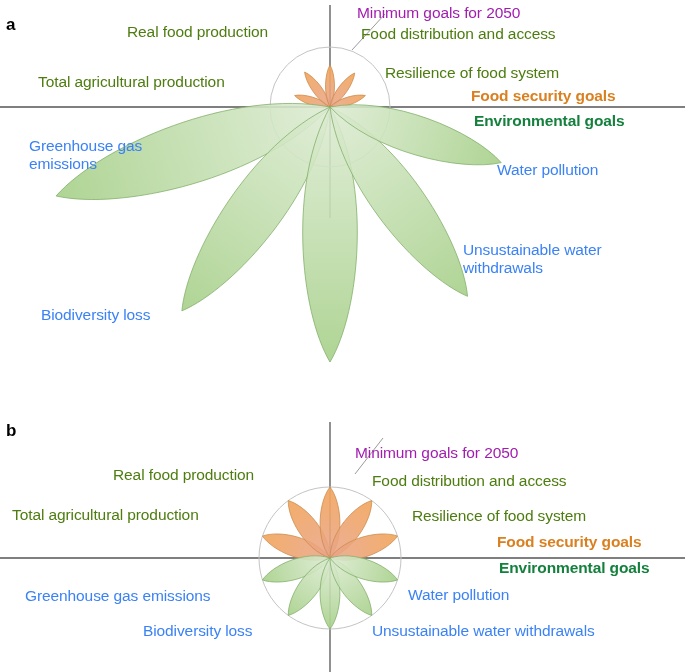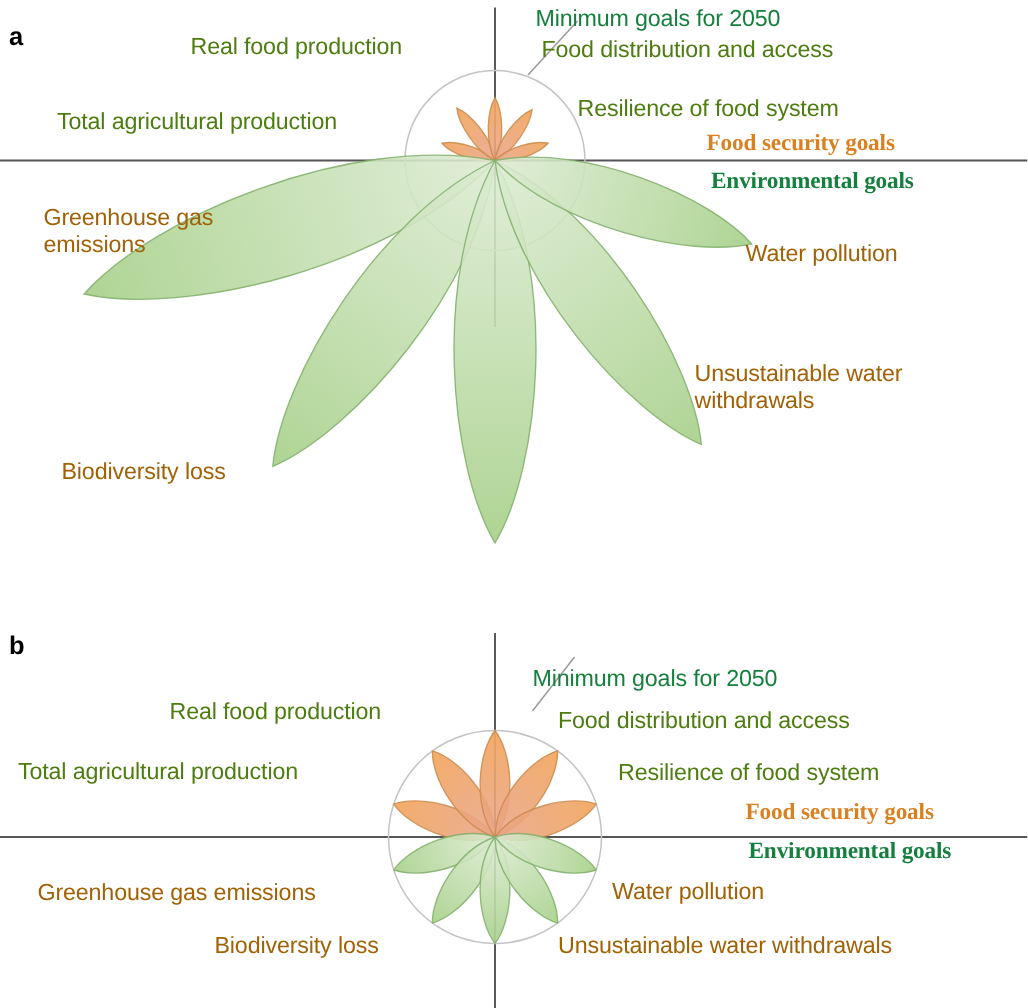--- a/index.html
+++ b/index.html
@@ -47,26 +47,25 @@
 
   .lbl {
     position: absolute;
     font-family: "Liberation Sans", sans-serif;
     font-size: 15.5px;
     line-height: 1.17;
     white-space: nowrap;
     letter-spacing: -0.1px;
   }
   .lbl.orange { color: #4d7c0f; }
-  .lbl.green  { color: #a16207; }
-  .lbl.black  { color: #15803d; }
+  .lbl.green  { color: #3b82f6; }
+  .lbl.black  { color: #a21caf; }
   .lbl.wrap   { white-space: normal; }
   .lbl.legend {
     font-weight: bold;
-    font-family: Liberation Serif, serif;
   }
   .lbl.legend.orange { color: #d98021; }
   .lbl.legend.green  { color: #15803d; }
 </style>
 </head>
 <body>
 
 <div class="figure">
 
   <div class="panel" id="panel-a">

